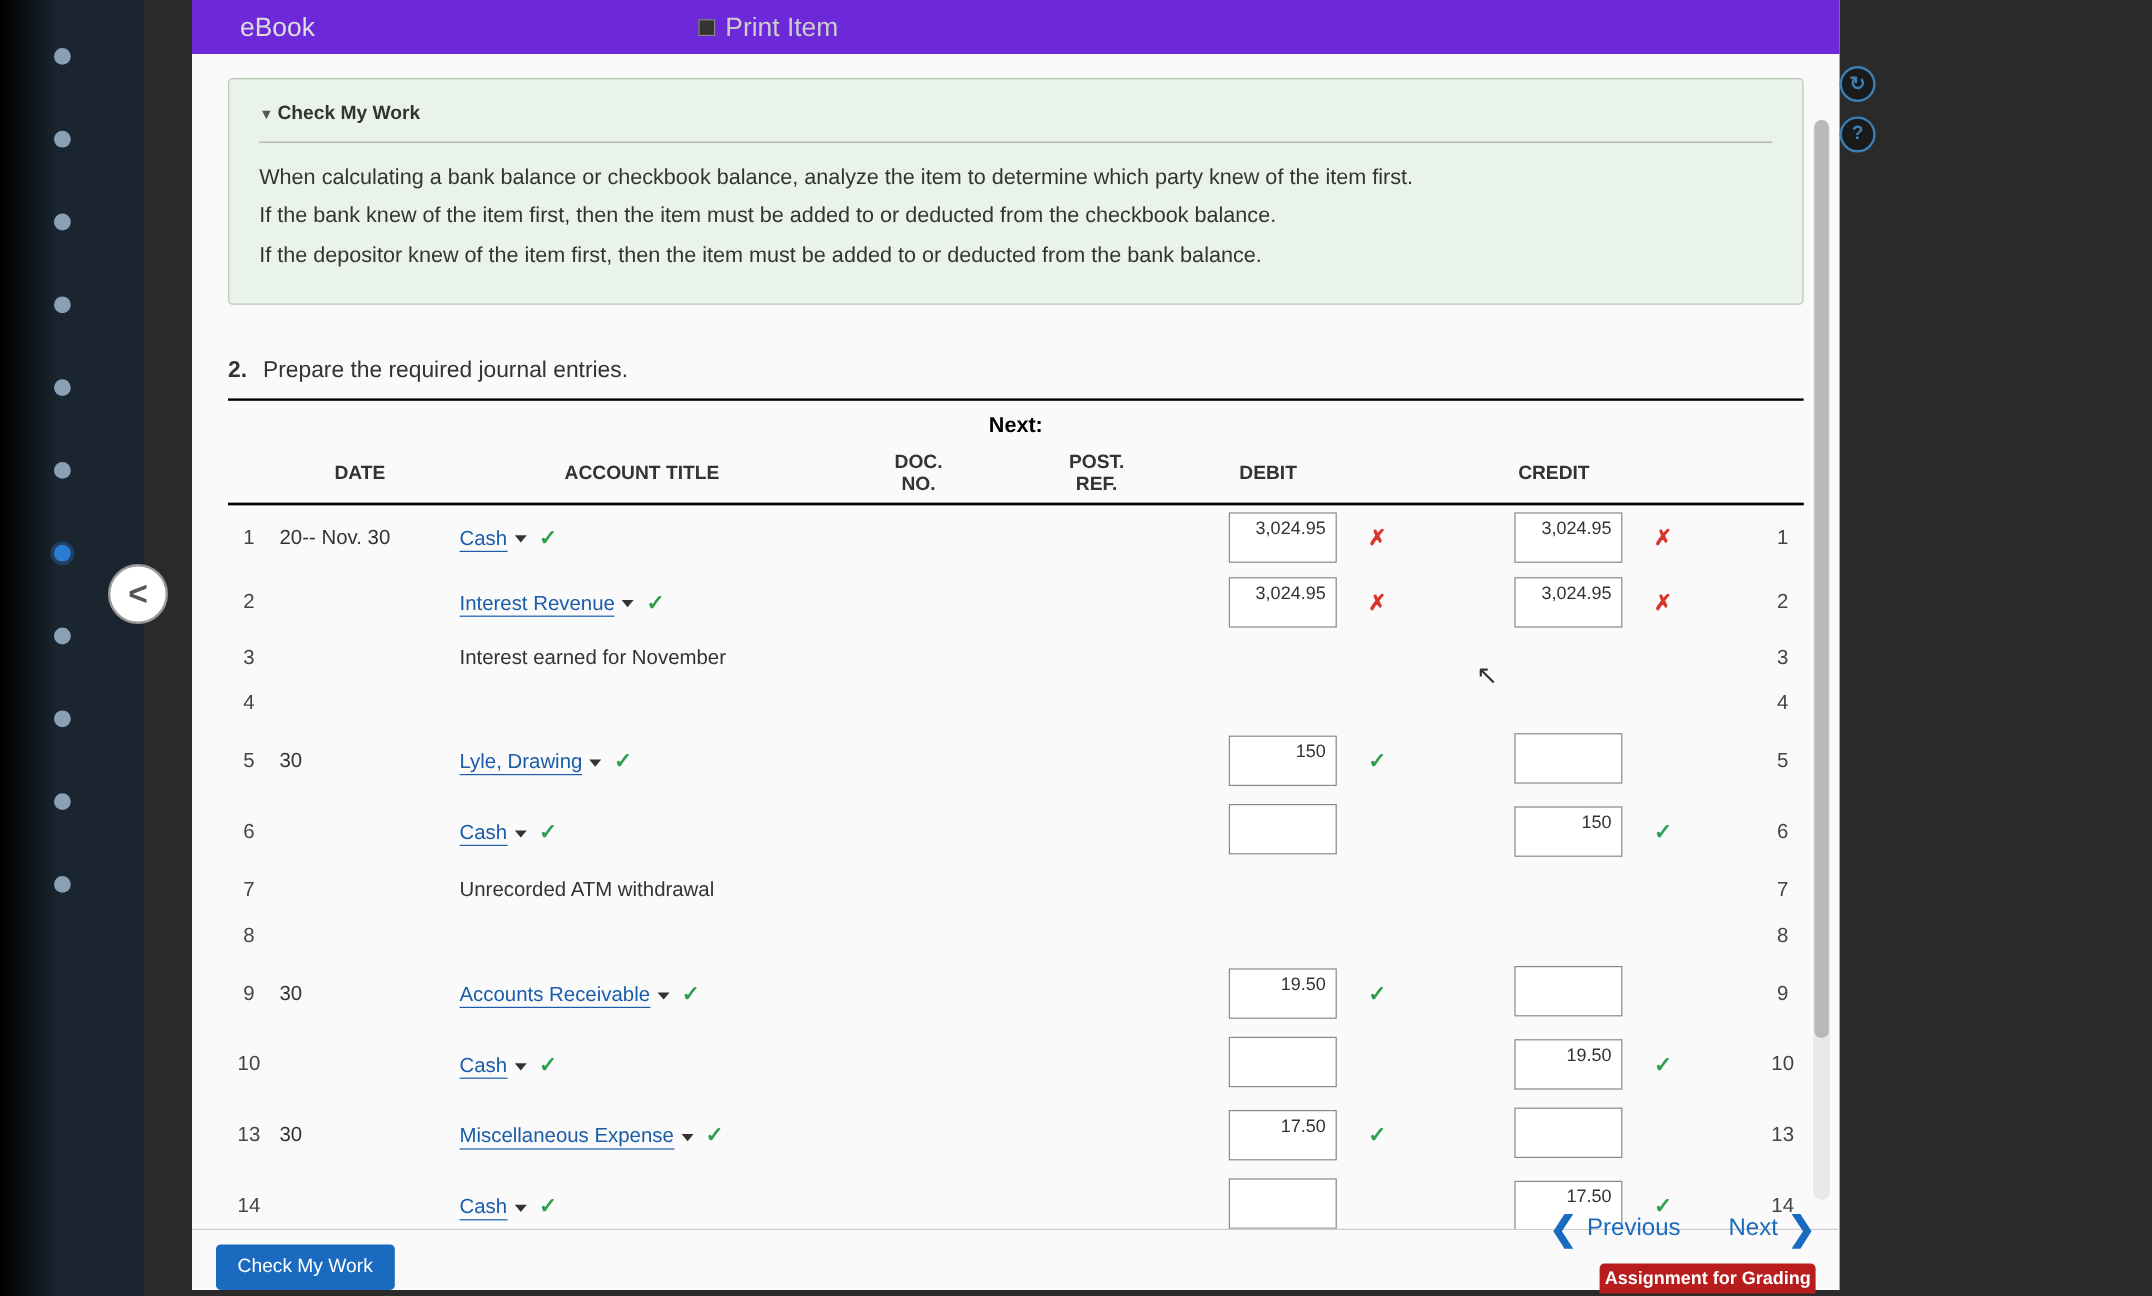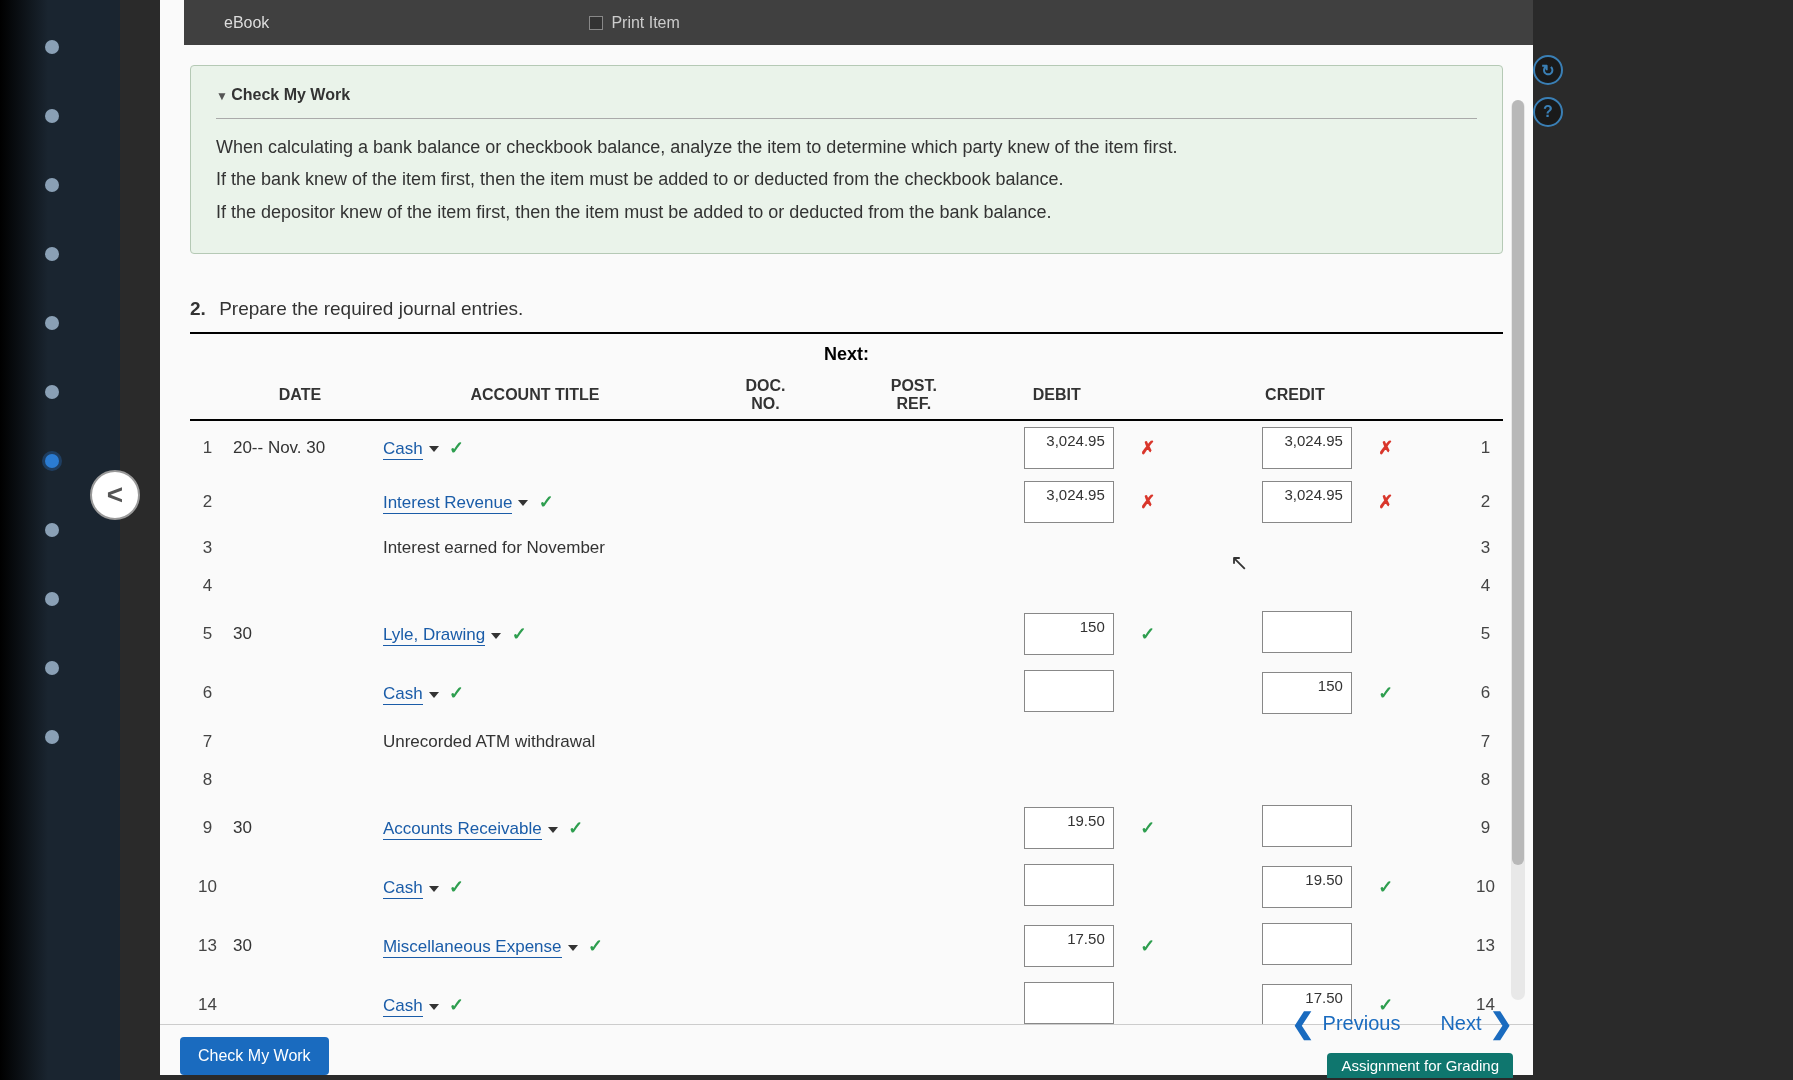--- a/index.html
+++ b/index.html
@@ -41,28 +41,27 @@
     font-size: 28px; font-weight: bold; color: #555;
     cursor: pointer;
   }
   .app {
     position: absolute;
     left: 160px; top: 0; right: 260px; bottom: 5px;
     background: #fafafa;
     display: flex; flex-direction: column;
   }
   .topbar {
-    background: #404040;
+    background: #6d28d9;
     color: #ddd;
     height: 45px;
     display: flex; align-items: center;
     padding: 0 40px;
     gap: 320px;
-    font-size: 16px;
-    margin-left: 24px;
+    font-size: 22px;
   }
   .topbar .print { display: flex; align-items: center; gap: 8px; color: #ccc; }
   .topbar .print .cb {
     width: 14px; height: 14px; border: 1px solid #888; background: #333;
   }
   .content {
     flex: 1;
     padding: 20px 30px 10px 30px;
     overflow: hidden;
     position: relative;
@@ -213,25 +212,26 @@
   .scroll-thumb {
     position: absolute;
     top: 0; left: 1px;
     width: 12px; height: 85%;
     background: #b8b8b8;
     border-radius: 6px;
   }
   .grading {
     position: absolute;
     right: 280px; bottom: 2px;
-    background: #0f766e;
+    background: #b91c1c;
     color: #fff;
     font-size: 15px;
-    padding: 4px 14px;
+    padding: 4px 4px;
     border-radius: 4px 4px 0 0;
+    font-weight: bold;
   }
   .cursor {
     position: absolute;
     left: 1230px; top: 550px;
     font-size: 22px; color: #333;
   }
 </style>
 </head>
 <body>
 

